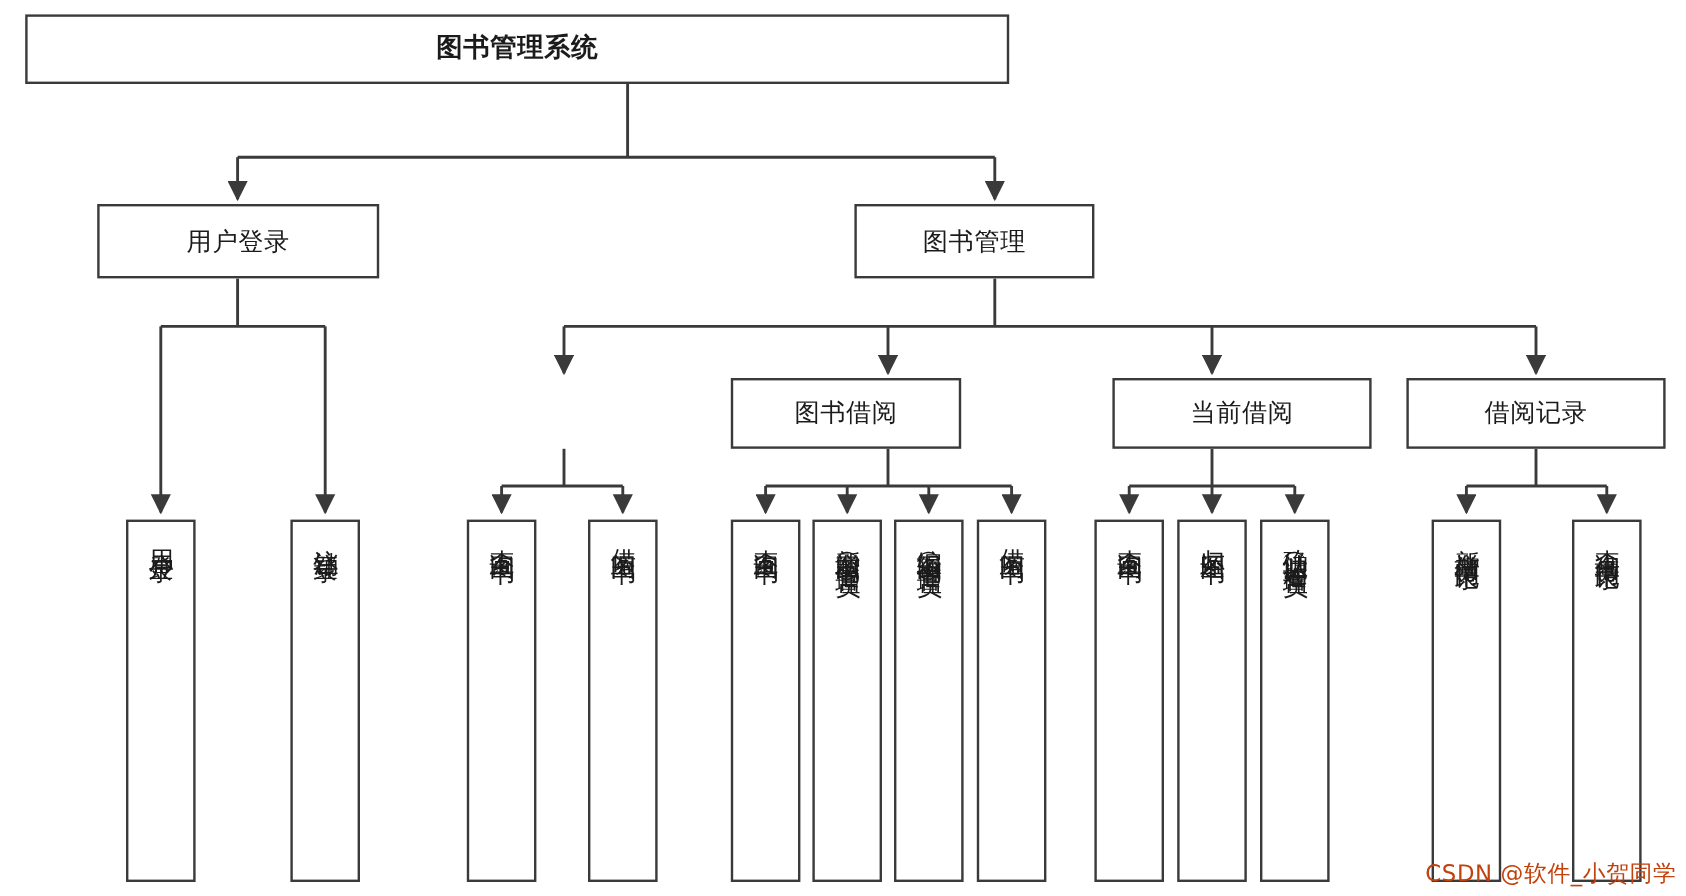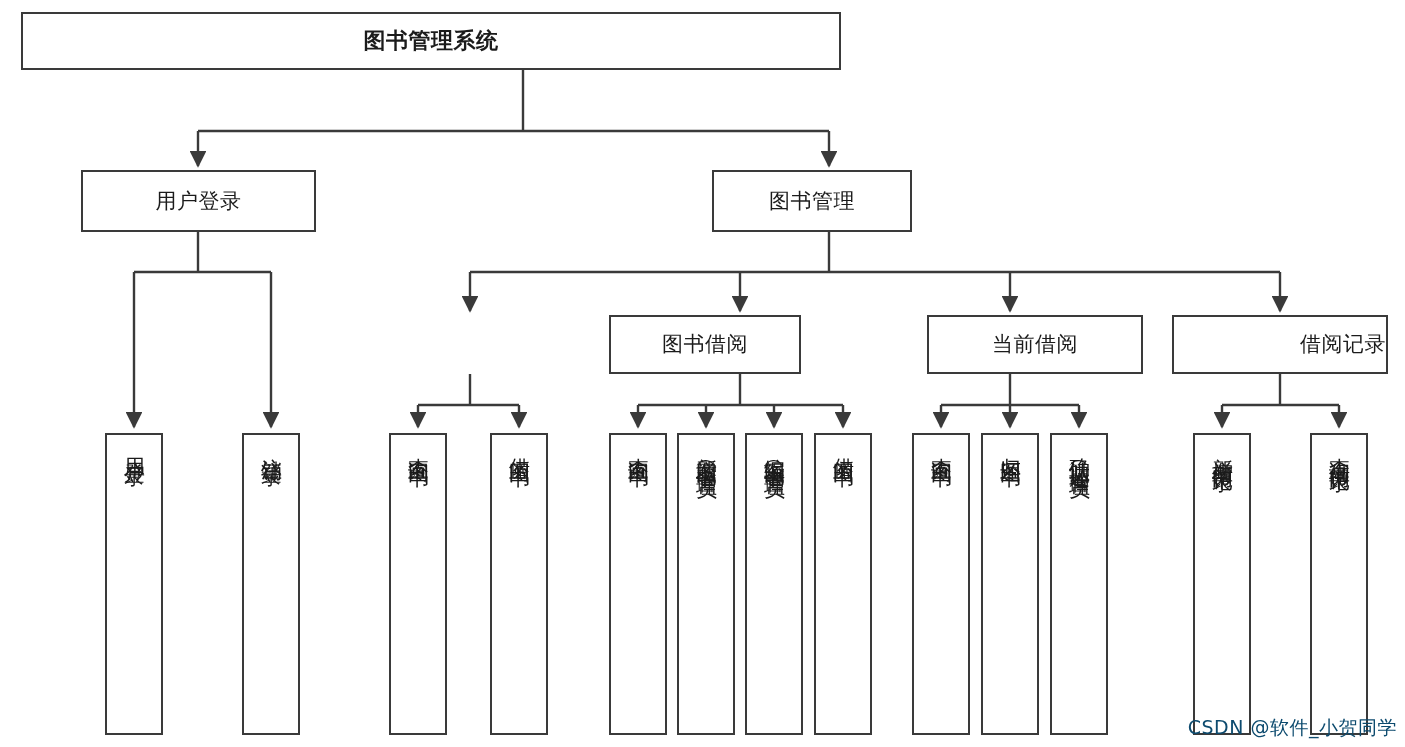--- a/index.html
+++ b/index.html
@@ -64,21 +64,21 @@
     line-height: 1.0;
     letter-spacing: 3px;
     white-space: nowrap;
   }
   
   #watermark {
     position: absolute;
     right: 8px;
     bottom: 6px;
     font-size: 19px;
-    color: #0c4a6e;
+    color: #c2410c;
     letter-spacing: 0.5px;
     z-index: 3;
     white-space: nowrap;
   }
 </style>
 </head>
 <body>
 
 <div id="canvas">
 
@@ -149,21 +149,21 @@
 
 
   <div class="node h" style="left:609px; top:315px; width:192px; height:59px;">
     <span class="lbl">图书借阅</span>
   </div>
 
   <div class="node h" style="left:902px; top:315px; width:216px; height:59px;margin-left:25px;">
     <span class="lbl">当前借阅</span>
   </div>
 
-  <div class="node h" style="left:1172px; top:315px; width:216px; height:59px;justify-content:flex-end;">
+  <div class="node h" style="left:1172px; top:315px; width:216px; height:59px;">
     <span class="lbl">借阅记录</span>
   </div>
 
   <div class="node v" style="left:105px; top:433px; width:58px; height:302px;">
     <span class="lbl">用户登录</span>
   </div>
 
   <div class="node v" style="left:242px; top:433px; width:58px; height:302px;">
     <span class="lbl">注销登录</span>
   </div>

